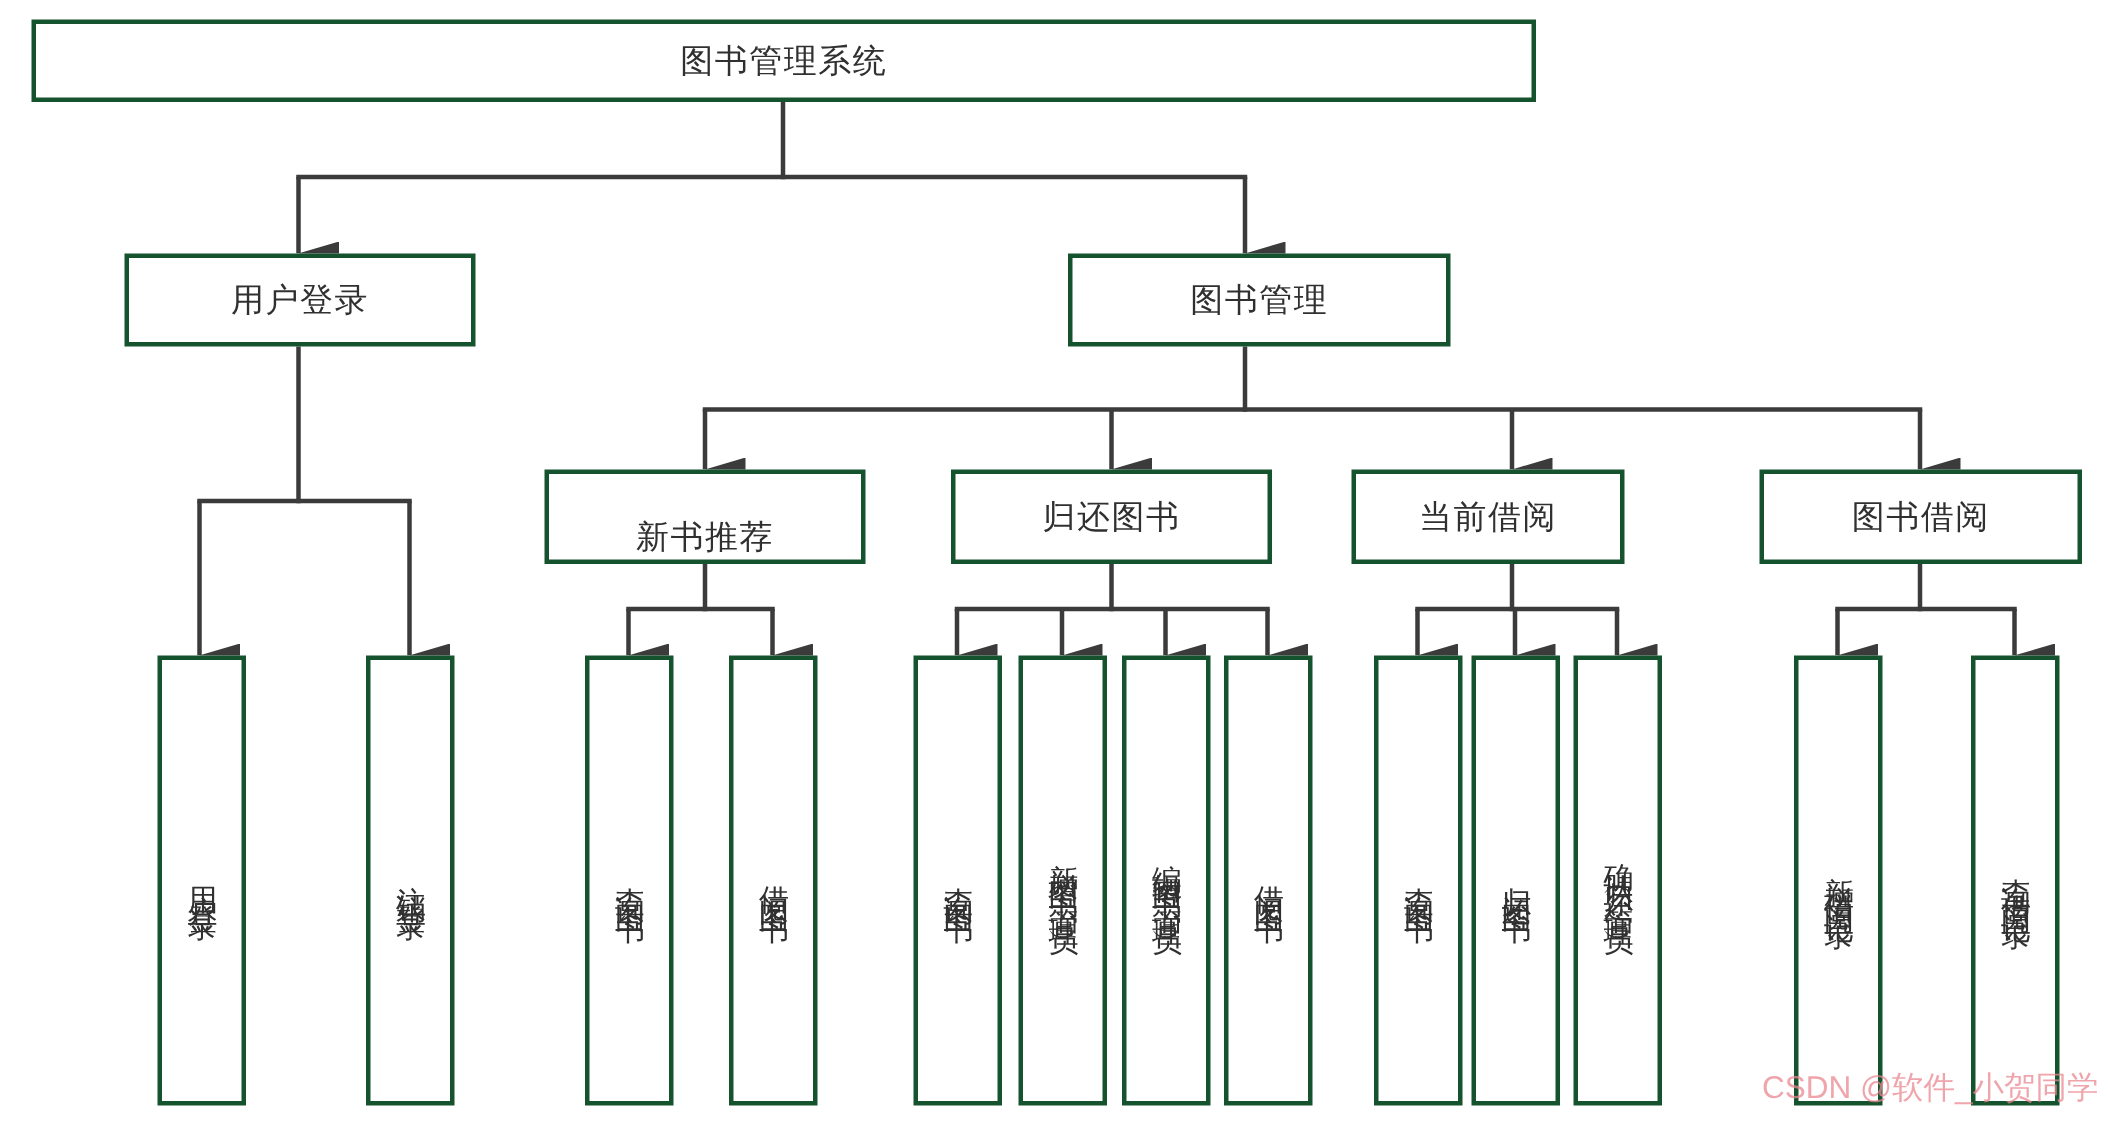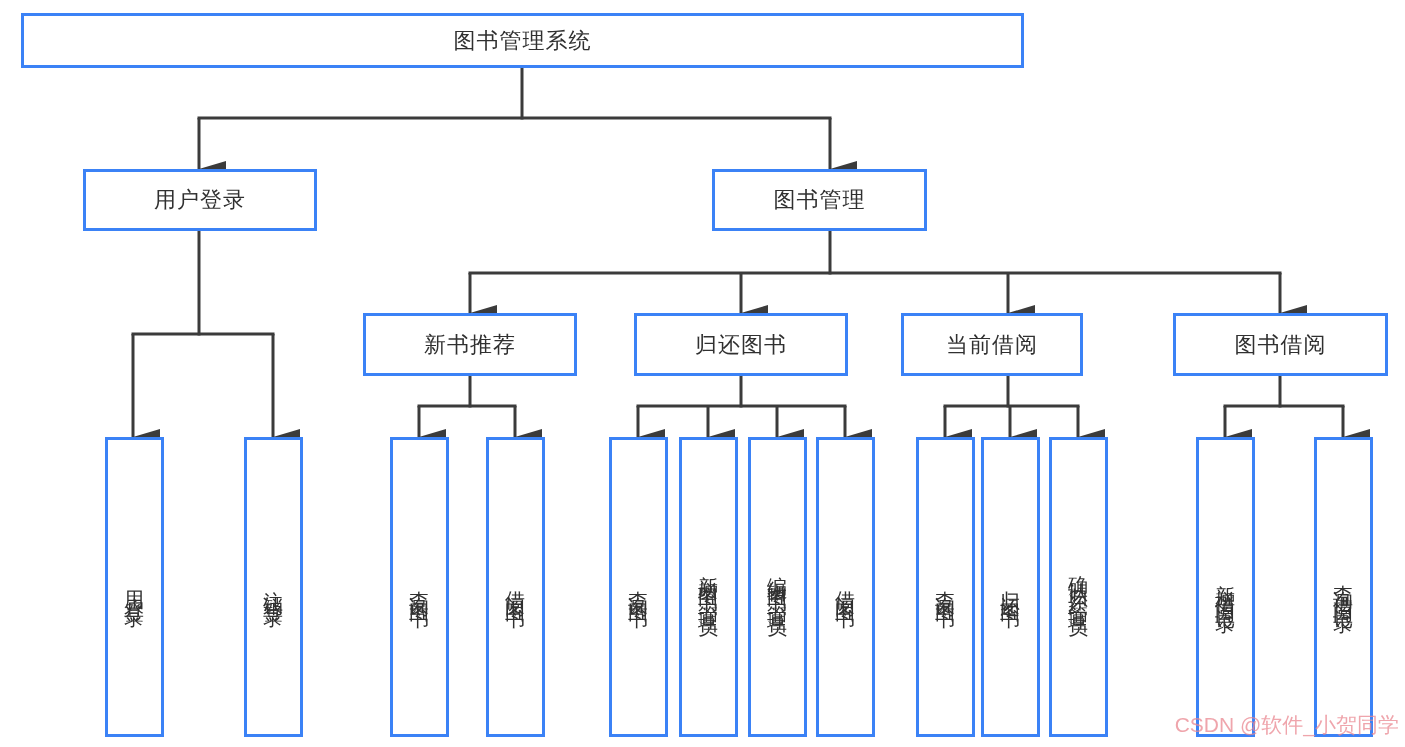--- a/index.html
+++ b/index.html
@@ -18,21 +18,21 @@
   #wires {
     position: absolute;
     left: 0; top: 0;
     width: 1405px;
     height: 747px;
   }
   .box {
     position: absolute;
     box-sizing: border-box;
     background: #ffffff;
-    border: 3px solid #3b82f6;
+    border: 3px solid #14532d;
     color: #303030;
     display: flex;
     align-items: center;
     justify-content: center;
     text-align: center;
   }
   .h-label {
     font-size: 22px;
     letter-spacing: 1px;
     white-space: nowrap;
@@ -110,25 +110,25 @@
     <line class="ar" x1="1343" y1="406" x2="1343" y2="437" marker-end="url(#ah)"></line>
   </svg>
 
   <div class="box" style="left:21px; top:13px; width:1003px; height:55px;">
     <span class="h-label">图书管理系统</span>
   </div>
 
   <div class="box" style="left:83px; top:169px; width:234px; height:62px;">
     <span class="h-label">用户登录</span>
   </div>
-  <div class="box" style="left:712px; top:169px; width:215px; height:62px;">
+  <div class="box" style="left:712px; top:169px; width:255px; height:62px;">
     <span class="h-label">图书管理</span>
   </div>
 
-  <div class="box" style="left:363px; top:313px; width:214px; height:63px;">
+  <div class="box" style="left:363px; top:313px; width:214px; height:63px;align-items:flex-end;">
     <span class="h-label">新书推荐</span>
   </div>
   <div class="box" style="left:634px; top:313px; width:214px; height:63px;">
     <span class="h-label">归还图书</span>
   </div>
   <div class="box" style="left:901px; top:313px; width:182px; height:63px;">
     <span class="h-label">当前借阅</span>
   </div>
   <div class="box" style="left:1173px; top:313px; width:215px; height:63px;">
     <span class="h-label">图书借阅</span>

